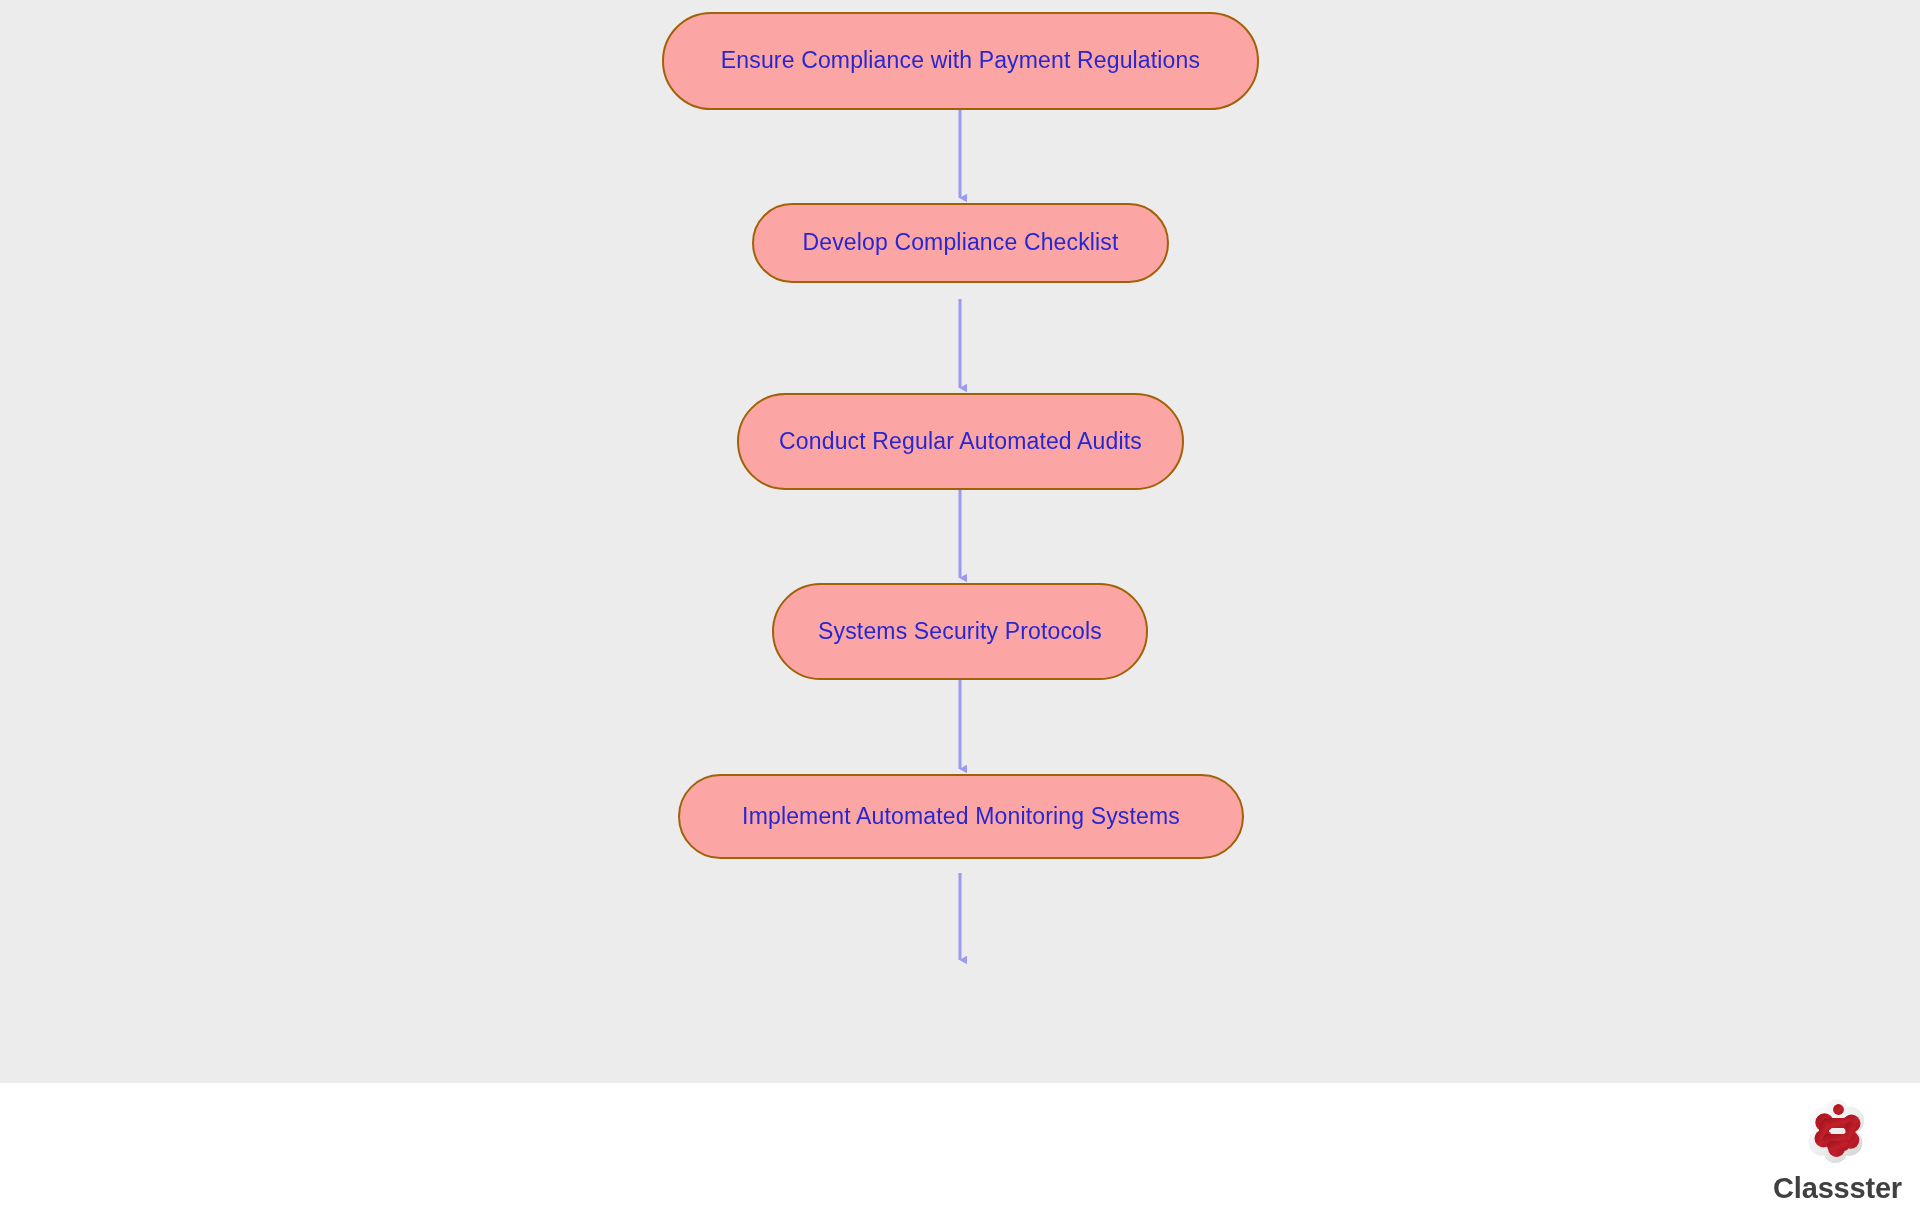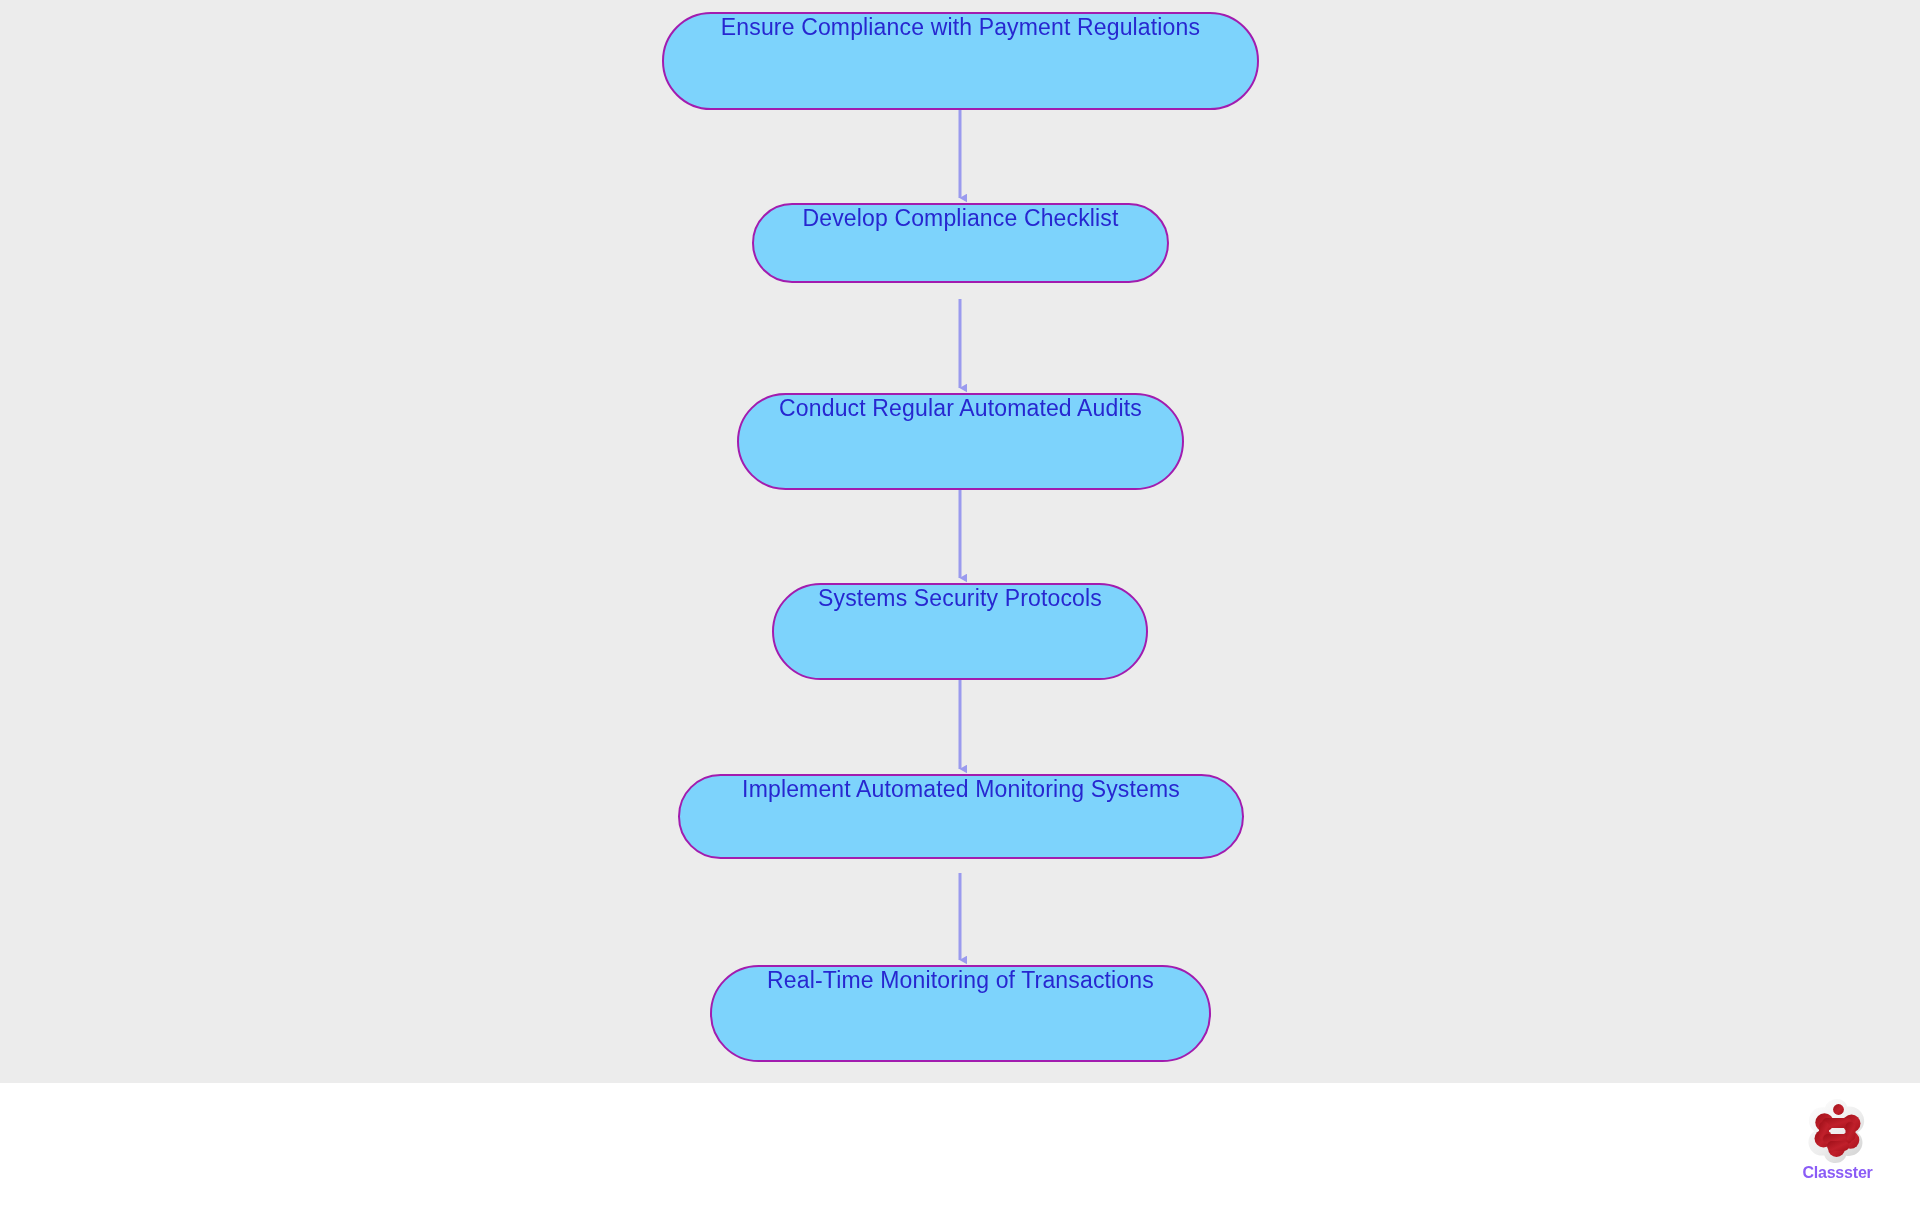--- a/index.html
+++ b/index.html
@@ -33,24 +33,25 @@
     position: absolute;
     left: 0;
     top: 0;
     width: 1920px;
     height: 1083px;
   }
 
   .flow-node {
     position: absolute;
     box-sizing: border-box;
-    background: #7dd3fc;
-    border: 2px solid #a21caf;
+    background: #fca5a5;
+    border: 2px solid #a16207;
     border-radius: 60px;
     display: flex;
+    align-items: center;
     justify-content: center;
     text-align: center;
   }
 
   .flow-node .node-label {
     color: #2727d0;
     font-family: "Liberation Sans", sans-serif;
     font-size: 23px;
     font-weight: 400;
     letter-spacing: 0.15px;
@@ -88,24 +89,24 @@
     justify-content: flex-start;
   }
 
   #brand-mark {
     width: 62px;
     height: 66px;
     display: block;
   }
 
   #brand-name {
-    margin-top: 2px;
-    color: #8b5cf6;
+    margin-top: 11px;
+    color: #404040;
     font-family: "Liberation Sans", sans-serif;
-    font-size: 16px;
+    font-size: 29px;
     font-weight: bold;
     letter-spacing: -0.2px;
     line-height: 1;
   }
 </style>
 </head>
 <body>
 
 <div id="root">
 
@@ -152,23 +153,20 @@
     </div>
 
     <div class="flow-node" id="node-3">
       <span class="node-label">Systems Security Protocols</span>
     </div>
 
     <div class="flow-node" id="node-4">
       <span class="node-label">Implement Automated Monitoring Systems</span>
     </div>
 
-    <div class="flow-node" id="node-5">
-      <span class="node-label">Real-Time Monitoring of Transactions</span>
-    </div>
 
   </div>
 
   <div id="footer-area">
     <div id="brand-logo">
 
       <svg id="brand-mark" viewBox="0 0 62 66" aria-hidden="true">
         <defs>
           <linearGradient id="blobGrad" x1="0" y1="0" x2="1" y2="1">
             <stop offset="0%" stop-color="#9e0f18"></stop>

